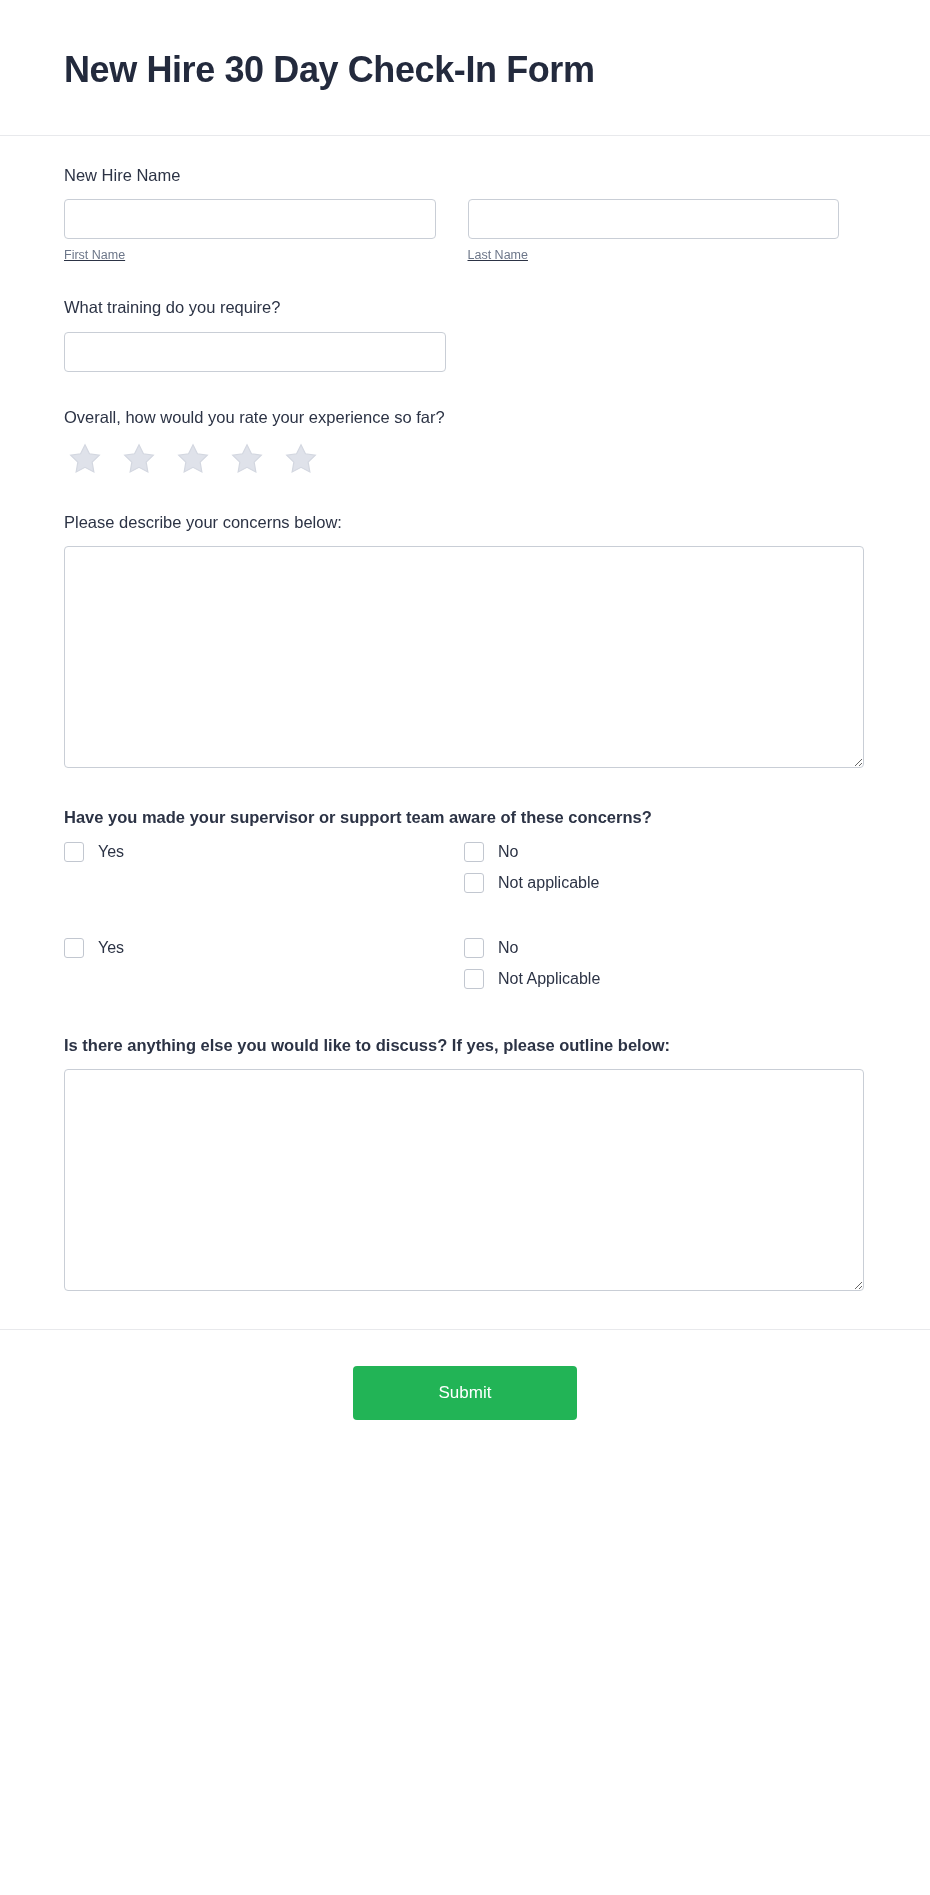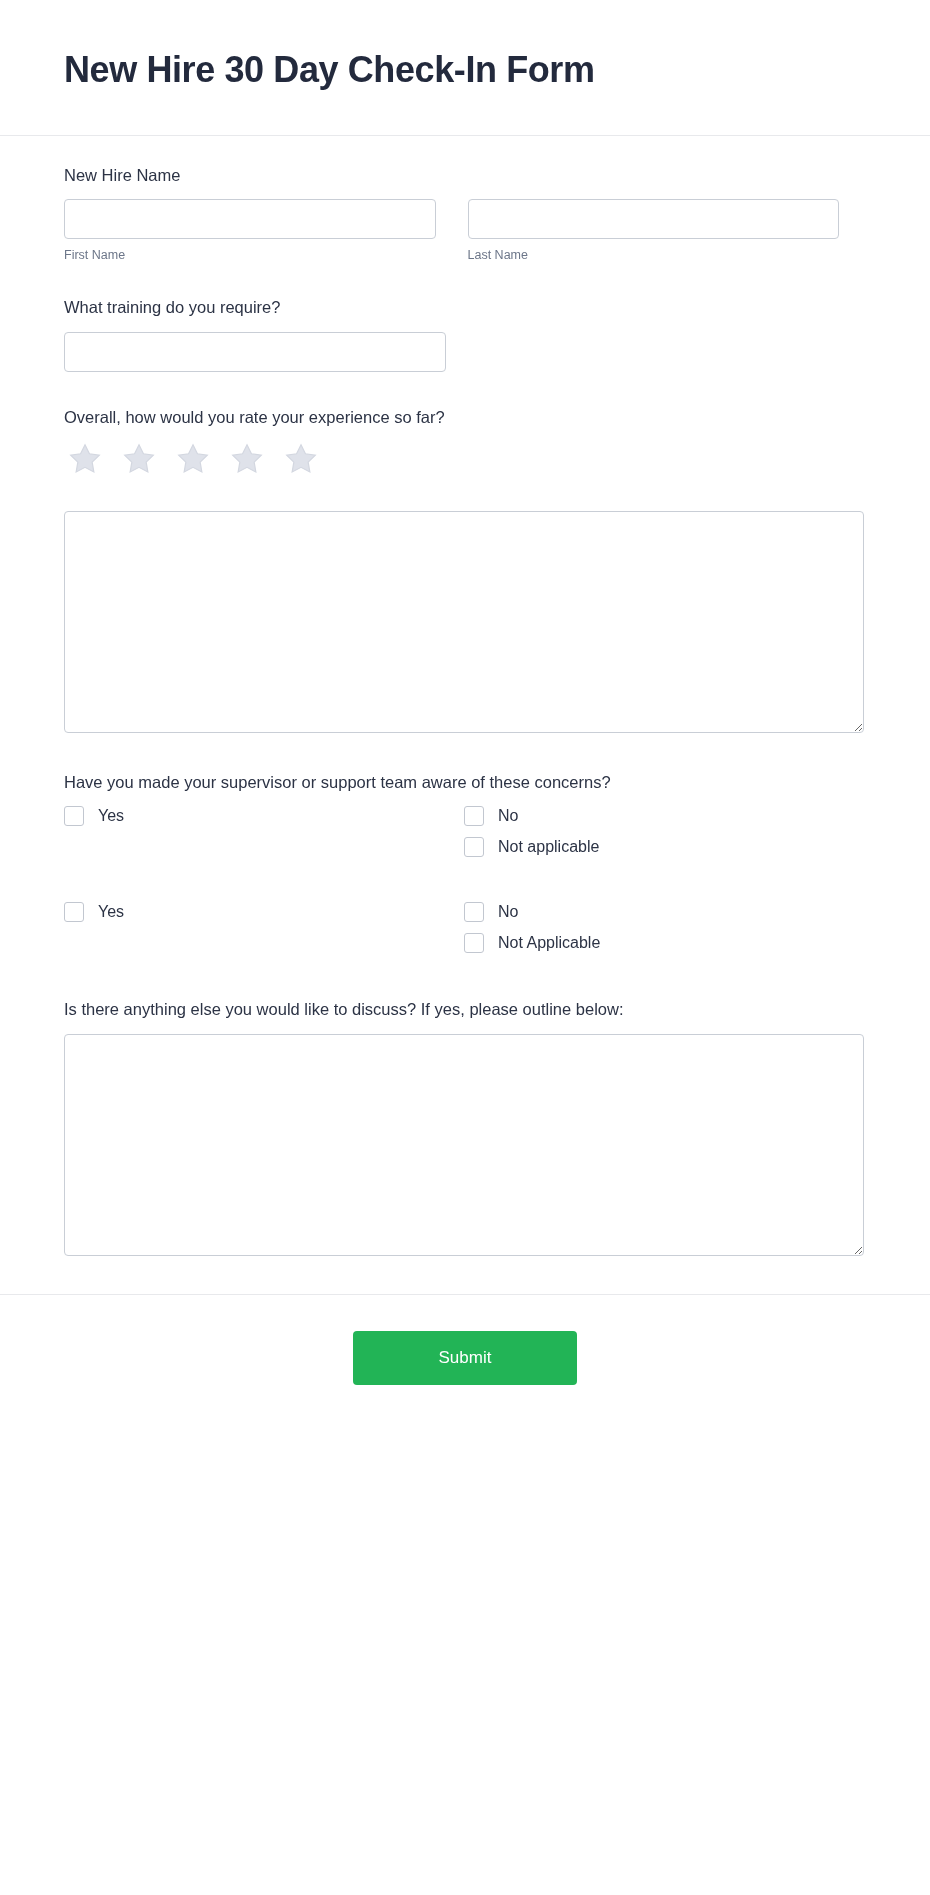--- a/index.html
+++ b/index.html
@@ -42,27 +42,28 @@
   .question {
     margin-bottom: 34px;
   }
   .question-label {
     font-size: 16.5px;
     color: #2c3345;
     margin-bottom: 13px;
     line-height: 1.35;
   }
   .question-label.bold {
-    font-weight: normal;
+    font-weight: bold;
   }
 
   
   .name-row {
     display: flex;
     gap: 32px;
+    text-decoration: underline;
   }
   .name-col {
     width: 382px;
   }
   .text-input {
     box-sizing: border-box;
     width: 100%;
     height: 40px;
     border: 1px solid #c9ced6;
     border-radius: 4px;
@@ -216,20 +217,21 @@
         <span class="star">
           <svg width="38" height="36" viewBox="0 0 24 24">
               <path fill="#dfe2ea" stroke="#d3d7e0" stroke-width="0.8" d="M12 2.5l2.95 5.98 6.6.96-4.78 4.66 1.13 6.57L12 17.56l-5.9 3.11 1.13-6.57L2.45 9.44l6.6-.96z"></path>
             </svg>
         </span>
       </div>
     </div>
 
 
     <div class="question">
+      <div class="question-label">Please describe your concerns below:</div>
       <textarea class="textarea" placeholder="" style=""></textarea>
     </div>
 
     <div class="question">
       <div class="question-label bold">Have you made your supervisor or support team aware of these concerns?</div>
       <div class="choice-grid">
         <label class="choice">
           <span class="checkbox"></span>
           <span class="choice-text">Yes</span>
         </label>

